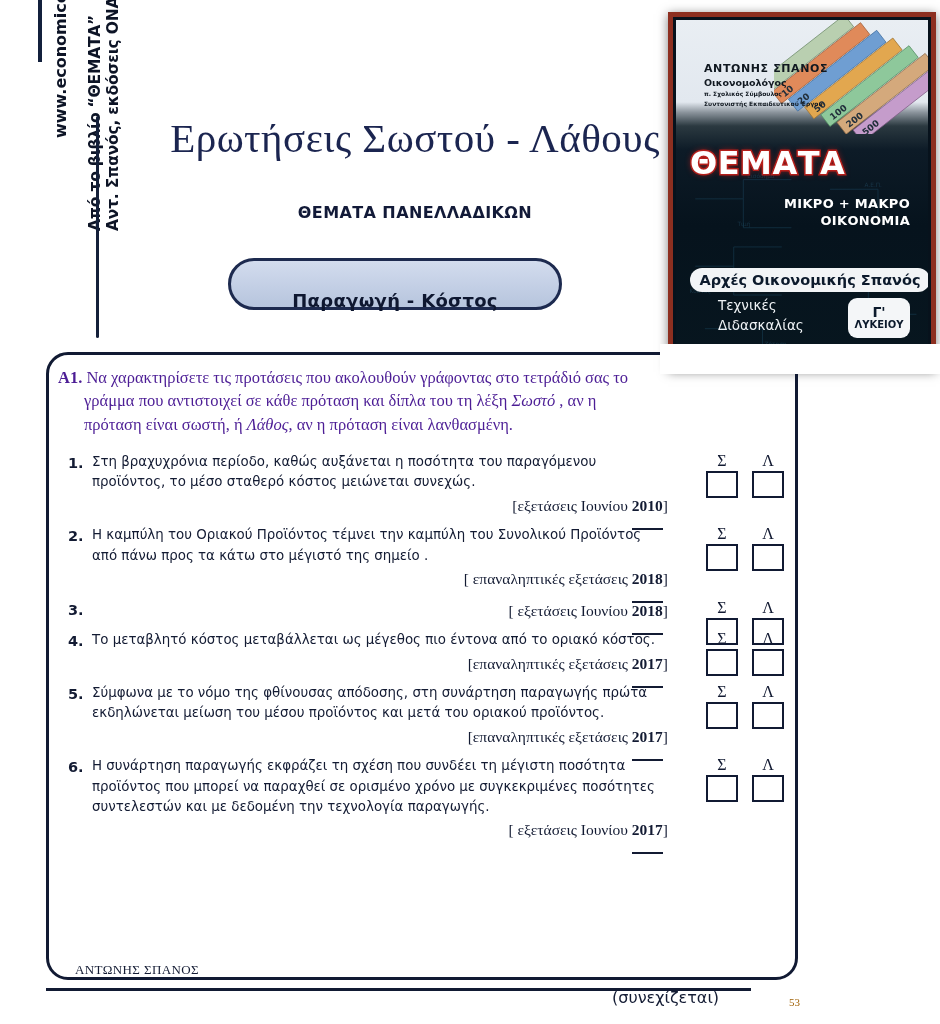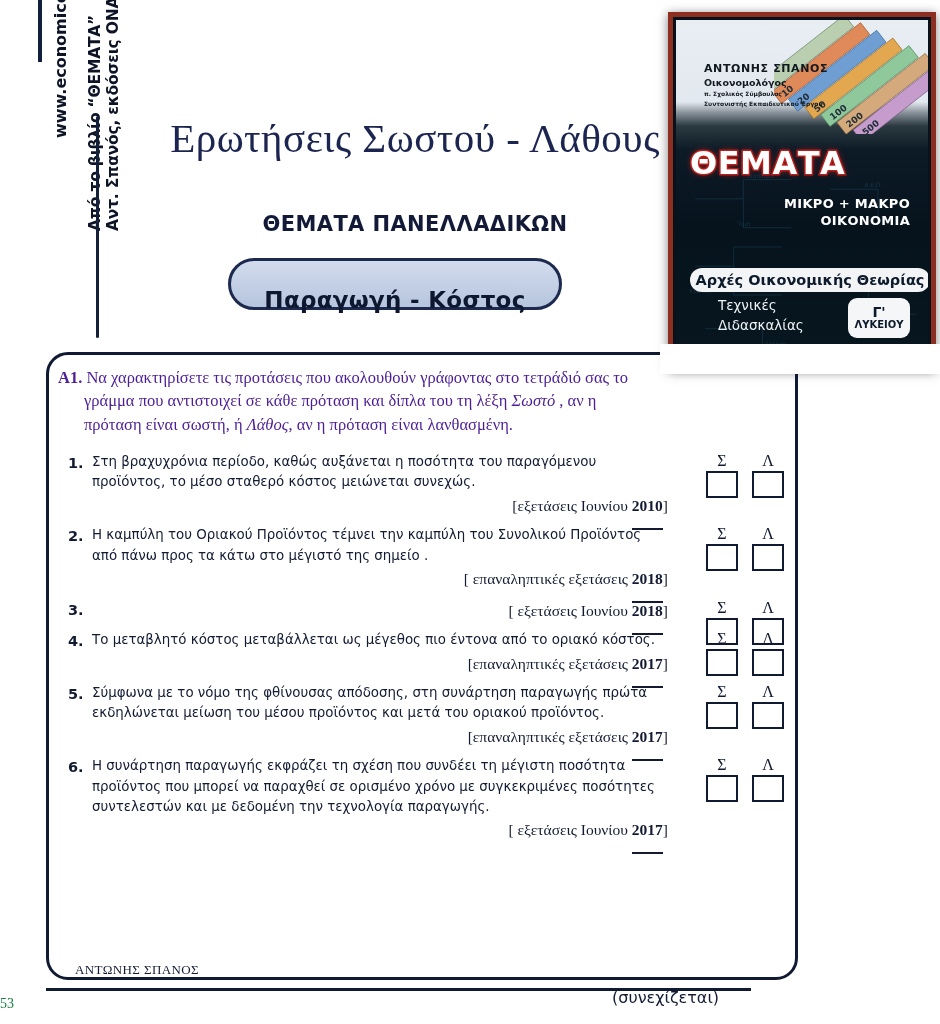--- a/index.html
+++ b/index.html
@@ -85,47 +85,47 @@
     text-align: center;
     font-family: "Liberation Serif", serif;
     font-size: 41px;
     color: #1b2550;
     letter-spacing: 0.5px;
     white-space: nowrap;
   }
   .title-sub {
     position: absolute;
     left: 150px;
-    top: 212px;
+    top: 203px;
     width: 530px;
     text-align: center;
     font-family: "DejaVu Sans", sans-serif;
     font-weight: bold;
-    font-size: 21px;
+    font-size: 16px;
     color: #121a38;
     letter-spacing: 0.4px;
   }
   .topic-pill {
     position: absolute;
     left: 228px;
     top: 258px;
     width: 334px;
     height: 52px;
     border: 3px solid #1d2a4f;
     border-radius: 26px;
     background: linear-gradient(180deg,#d3dcee 0%, #c3cfe5 55%, #b7c5dd 100%);
     display: flex;
     align-items: center;
     justify-content: center;
     box-sizing: border-box;
   }
   .topic-pill span {
     font-family: "DejaVu Sans", sans-serif;
     font-weight: bold;
-    font-size: 23px;
+    font-size: 18px;
     color: #0e1730;
     letter-spacing: 0.3px;
     margin-top: 32px;
   }
 
   
   .book {
     position: absolute;
     left: 668px;
     top: 12px;
@@ -402,24 +402,24 @@
     top: 988px;
     width: 705px;
     height: 3px;
     background: #111a33;
   }
   .foot-page {
     position: absolute;
     left: 0px;
     top: 996px;
     width: 800px;
-    text-align: left;
+    text-align: right;
     font-family: "Liberation Serif", serif;
-    font-size: 14px;
-    color: #15803d;
+    font-size: 11px;
+    color: #a16207;
   }
   .foot-cont {
     position: absolute;
     left: 612px;
     top: 988px;
     font-family: "DejaVu Sans", sans-serif;
     font-size: 16px;
     color: #141c34;
   }
 </style>
@@ -494,21 +494,21 @@
       <div class="role">Οικονομολόγος</div>
       <div class="sm">π. Σχολικός Σύμβουλος</div>
       <div class="sm">Συντονιστής Εκπαιδευτικού Έργου</div>
     </div>
 
     <div class="book-logo">ΘΕΜΑΤΑ</div>
     <div class="book-sub1">ΜΙΚΡΟ + ΜΑΚΡΟ</div>
     <div class="book-sub2">ΟΙΚΟΝΟΜΙΑ</div>
 
     <div class="book-band">
-      <span>Αρχές Οικονομικής Θεωρίας</span>
+      <span>Αρχές Οικονομικής Σπανός</span>
     </div>
 
     <div class="book-tech">
       <div>Τεχνικές</div>
       <div class="l2">Διδασκαλίας</div>
     </div>
 
     <div class="book-grade">
       <div class="g1">Γ'</div>
       <div class="g2">ΛΥΚΕΙΟΥ</div>

